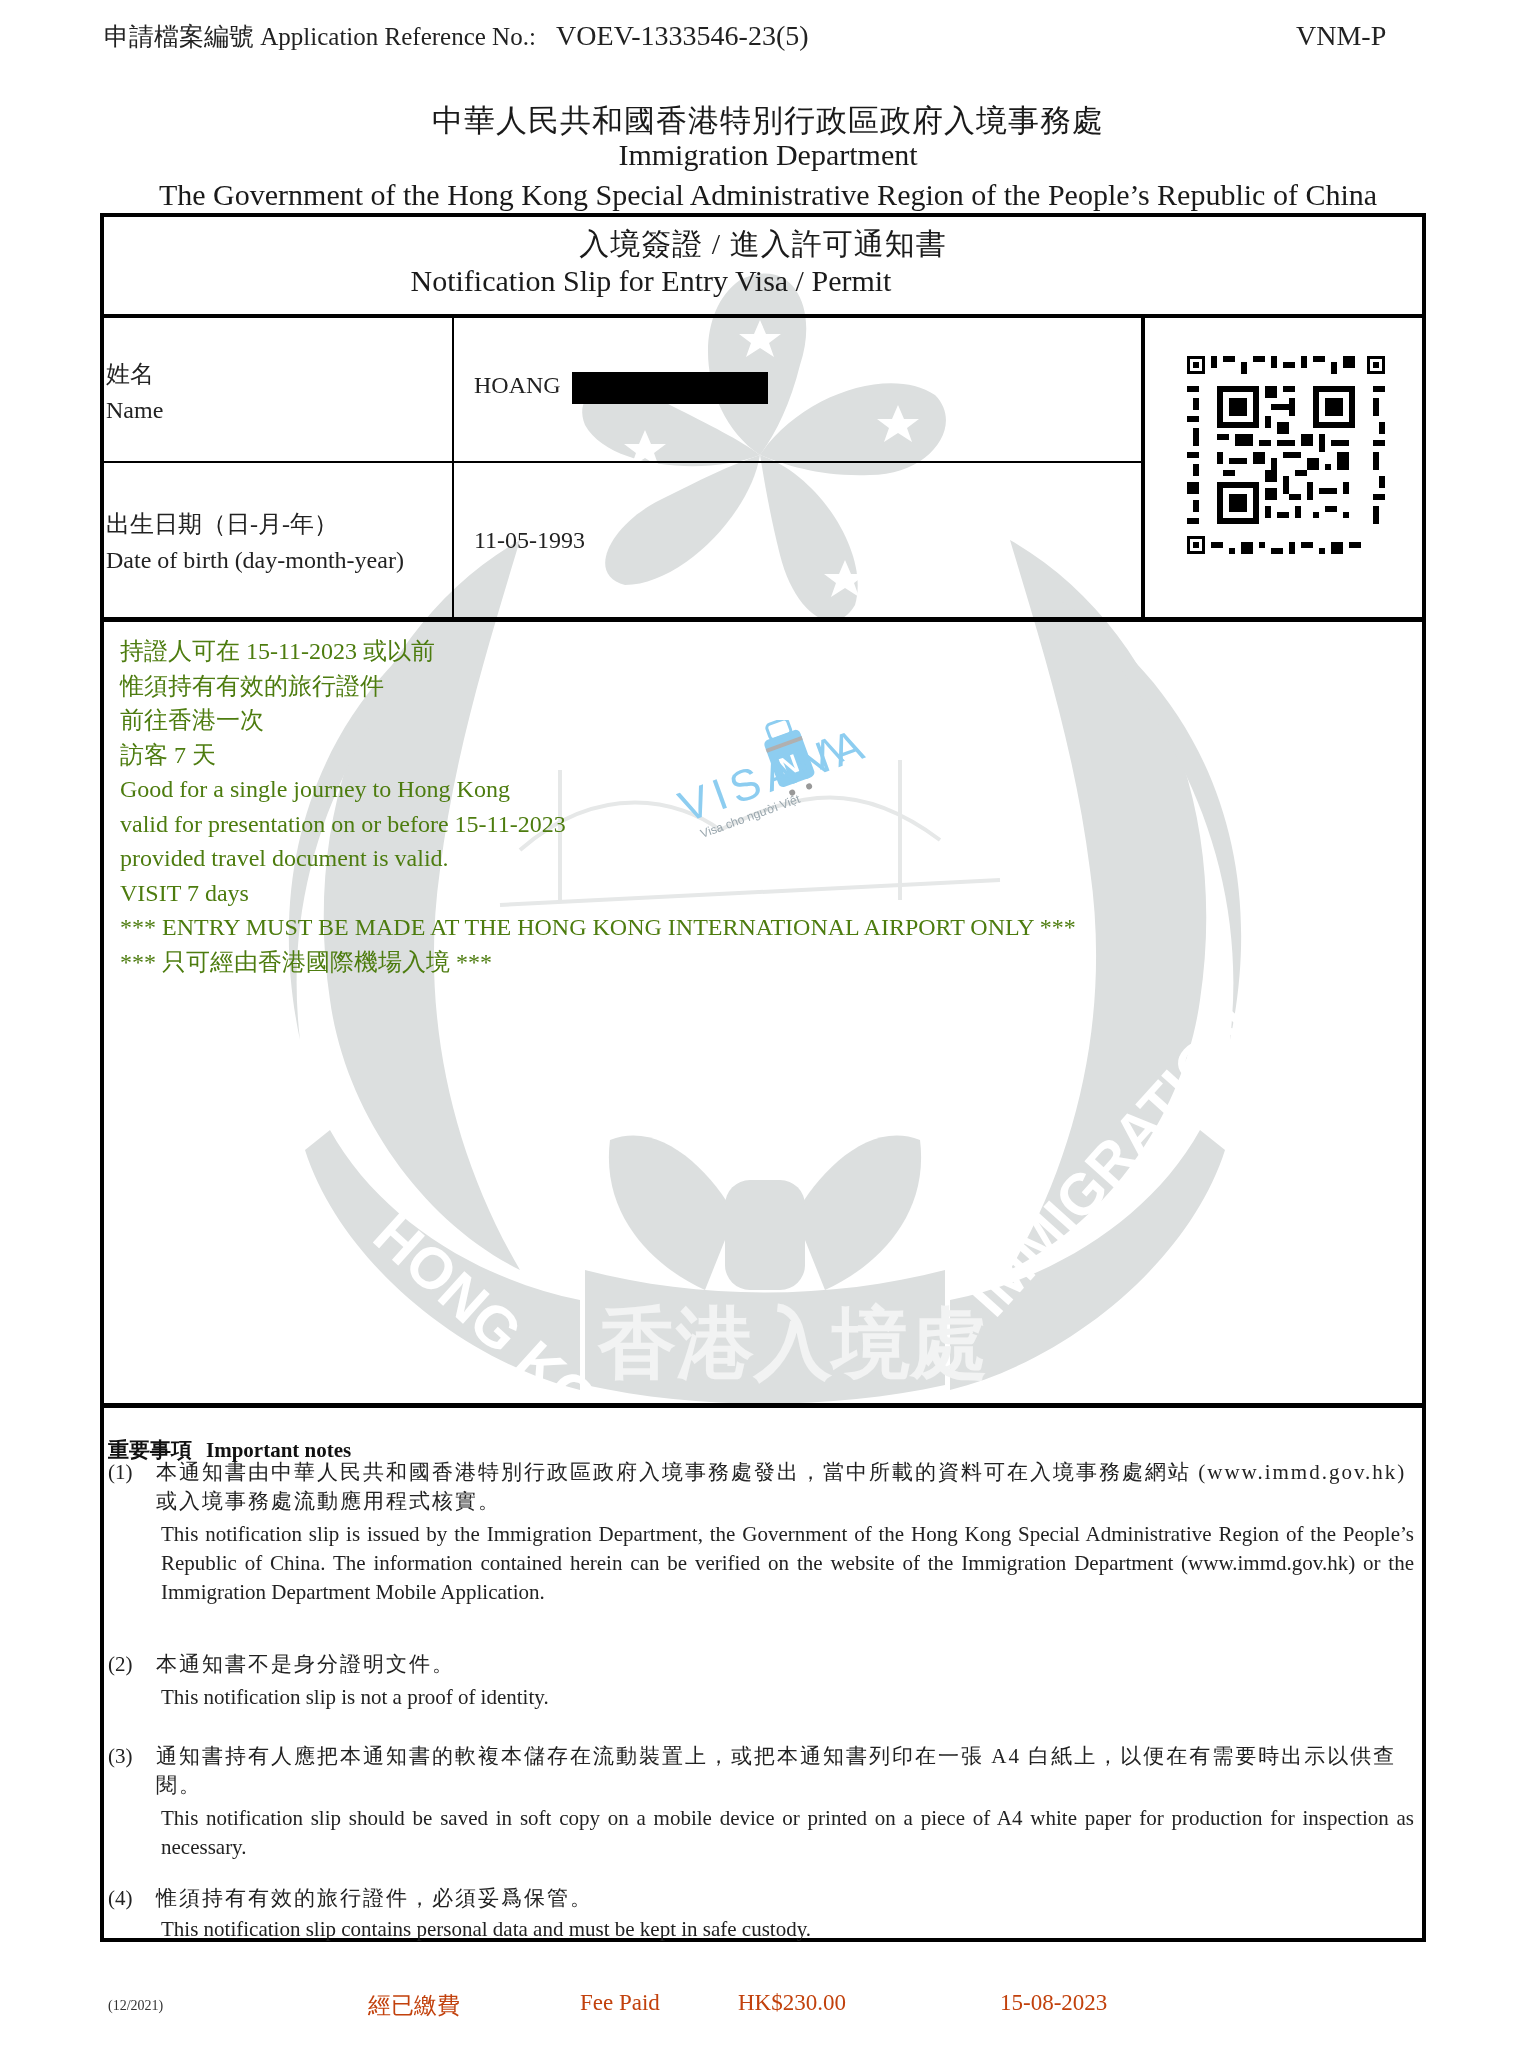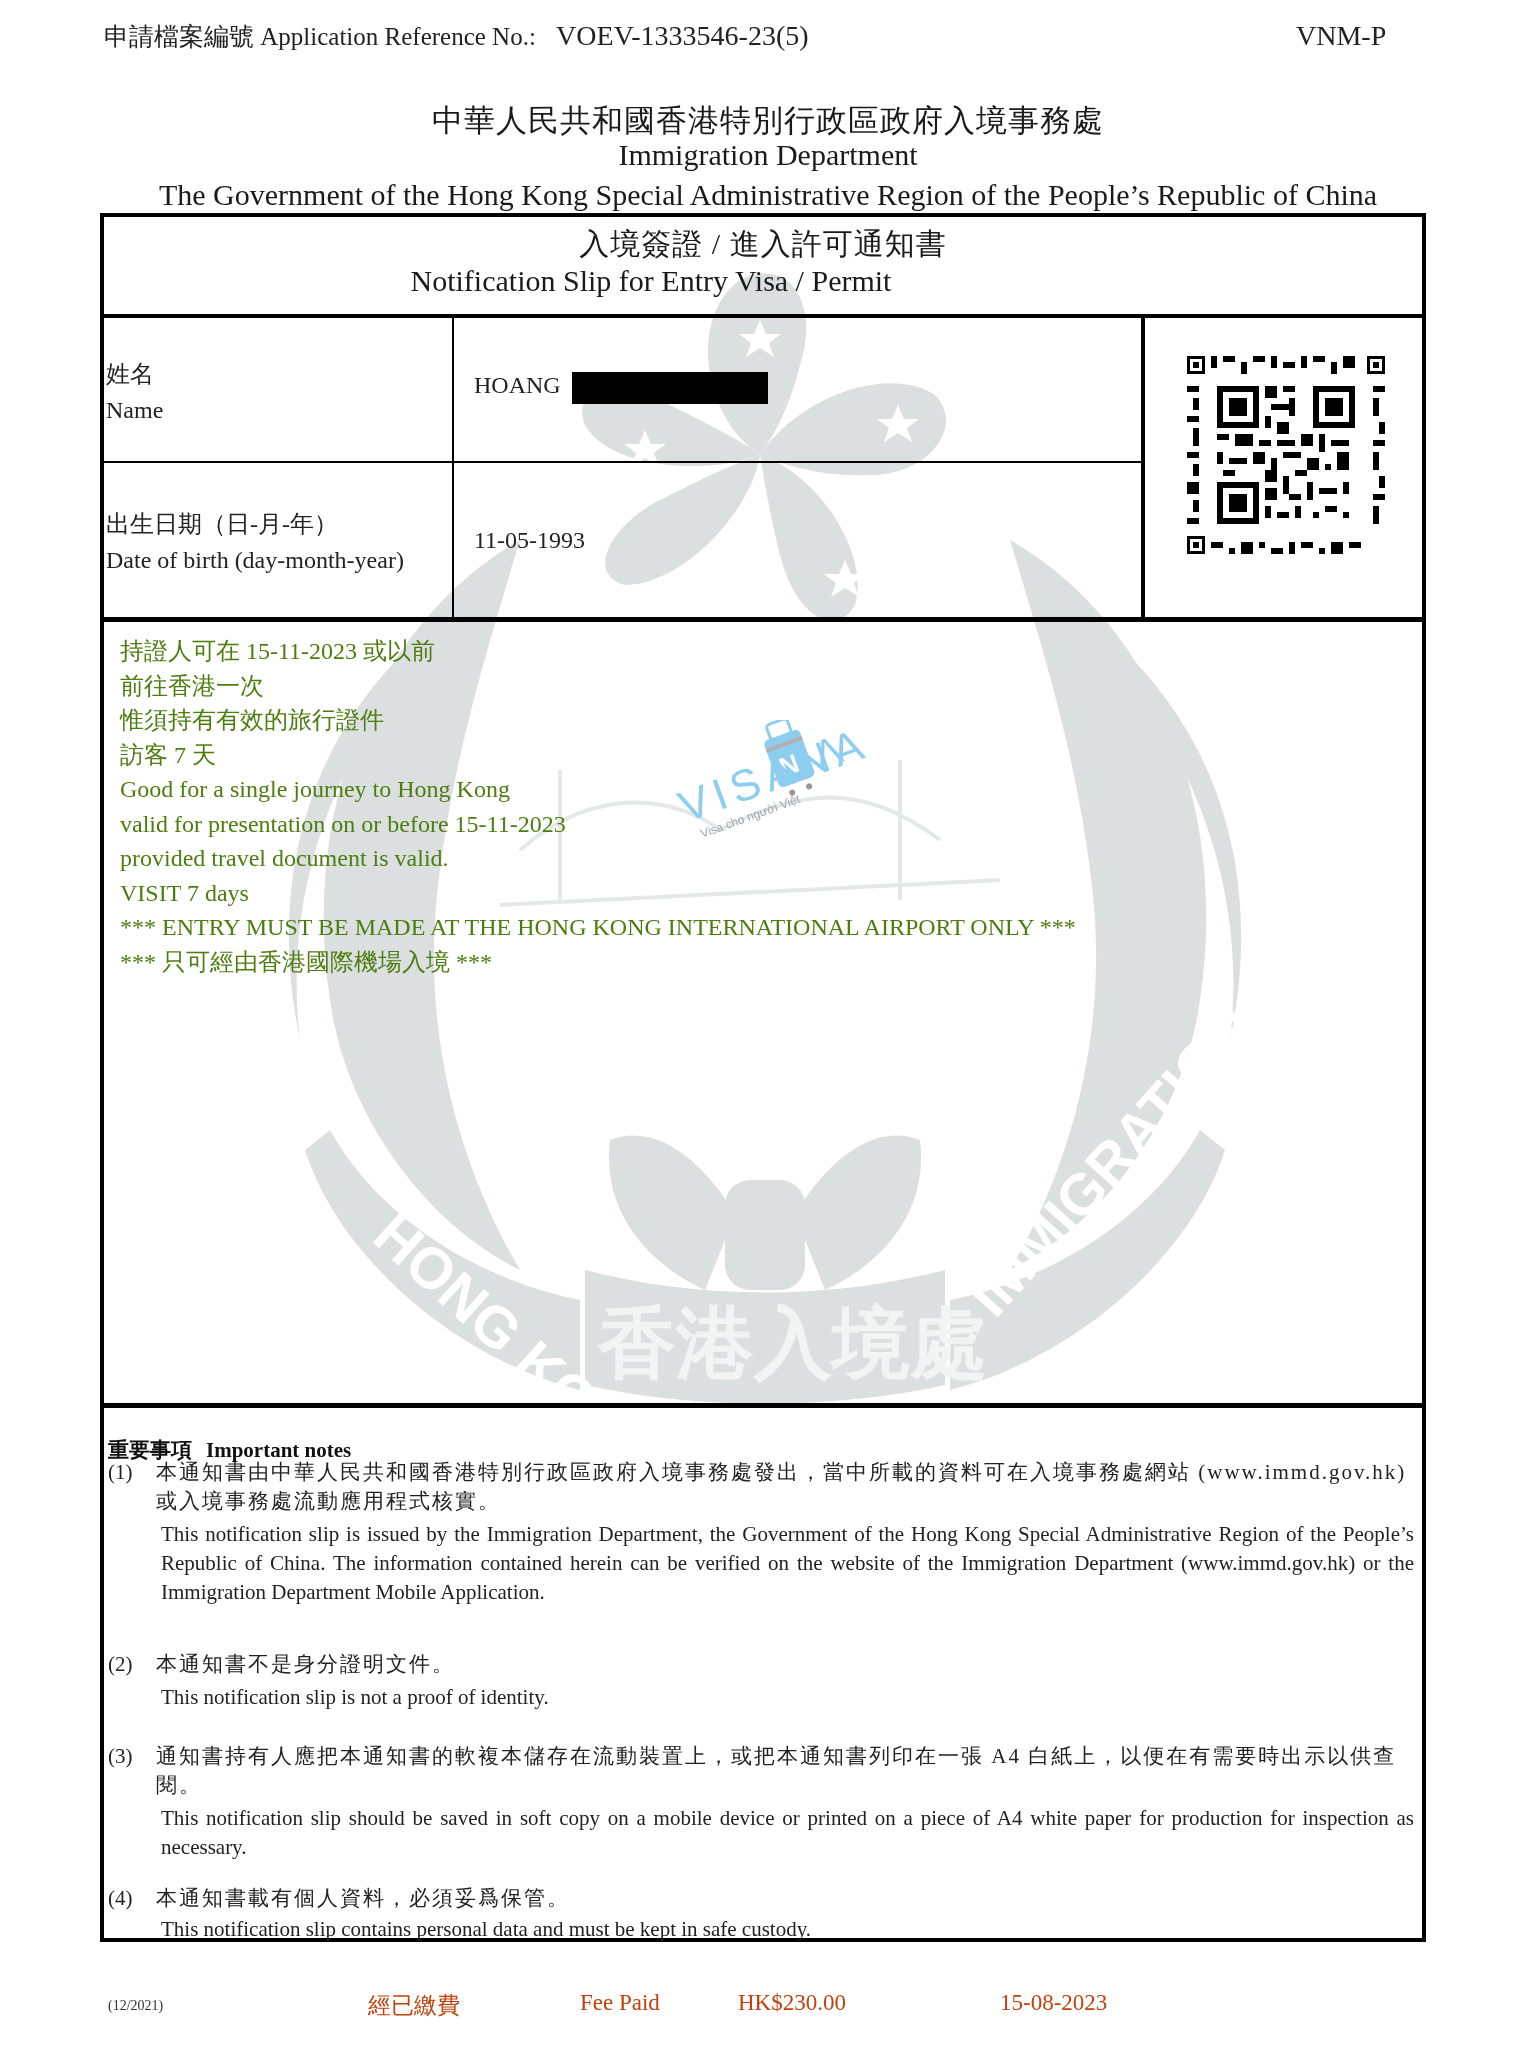--- a/index.html
+++ b/index.html
@@ -231,22 +231,22 @@
       <rect x="15" y="26" width="2" height="1"></rect>
       <rect x="18" y="25" width="1" height="2"></rect>
       <rect x="21" y="26" width="1" height="1"></rect>
       <rect x="23" y="25" width="2" height="1"></rect>
       <rect x="26" y="26" width="1" height="1"></rect>
   </g>
 </svg>
 
 <div class="abs body-text">
   <span class="ln">持證人可在 15-11-2023 或以前</span>
+  <span class="ln">惟須持有有效的旅行證件</span>
   <span class="ln">前往香港一次</span>
-  <span class="ln">惟須持有有效的旅行證件</span>
   <span class="ln">訪客 7 天</span>
   <span class="ln">Good for a single journey to Hong Kong</span>
   <span class="ln">valid for presentation on or before 15-11-2023</span>
   <span class="ln">provided travel document is valid.</span>
   <span class="ln">VISIT 7 days</span>
   <span class="ln">*** ENTRY MUST BE MADE AT THE HONG KONG INTERNATIONAL AIRPORT ONLY ***</span>
   <span class="ln">*** 只可經由香港國際機場入境 ***</span>
 </div>
 
 <div class="abs notes-title">
@@ -266,21 +266,21 @@
 </div>
 
 <div class="abs note" style="top:1742px">
   <span class="num">(3)</span>
   <div class="cn">通知書持有人應把本通知書的軟複本儲存在流動裝置上，或把本通知書列印在一張 A4 白紙上，以便在有需要時出示以供查閱。</div>
   <span class="en" style="margin-top:4px">This notification slip should be saved in soft copy on a mobile device or printed on a piece of A4 white paper for production for inspection as necessary.</span>
 </div>
 
 <div class="abs note" style="top:1884px">
   <span class="num">(4)</span>
-  <div class="cn">本通知書載有個人資料，必須妥爲保管。</div>
+  <div class="cn">惟須持有有效的旅行證件，必須妥爲保管。</div>
   <span class="en" style="margin-top:2px">This notification slip contains personal data and must be kept in safe custody.</span>
 </div>
 
 <div class="abs footer-form">(12/2021)</div>
 <div class="abs footer" style="left:368px">經已繳費</div>
 <div class="abs footer" style="left:580px">Fee Paid</div>
 <div class="abs footer" style="left:738px">HK$230.00</div>
 <div class="abs footer" style="left:1000px">15-08-2023</div>
 
 </body></html>

